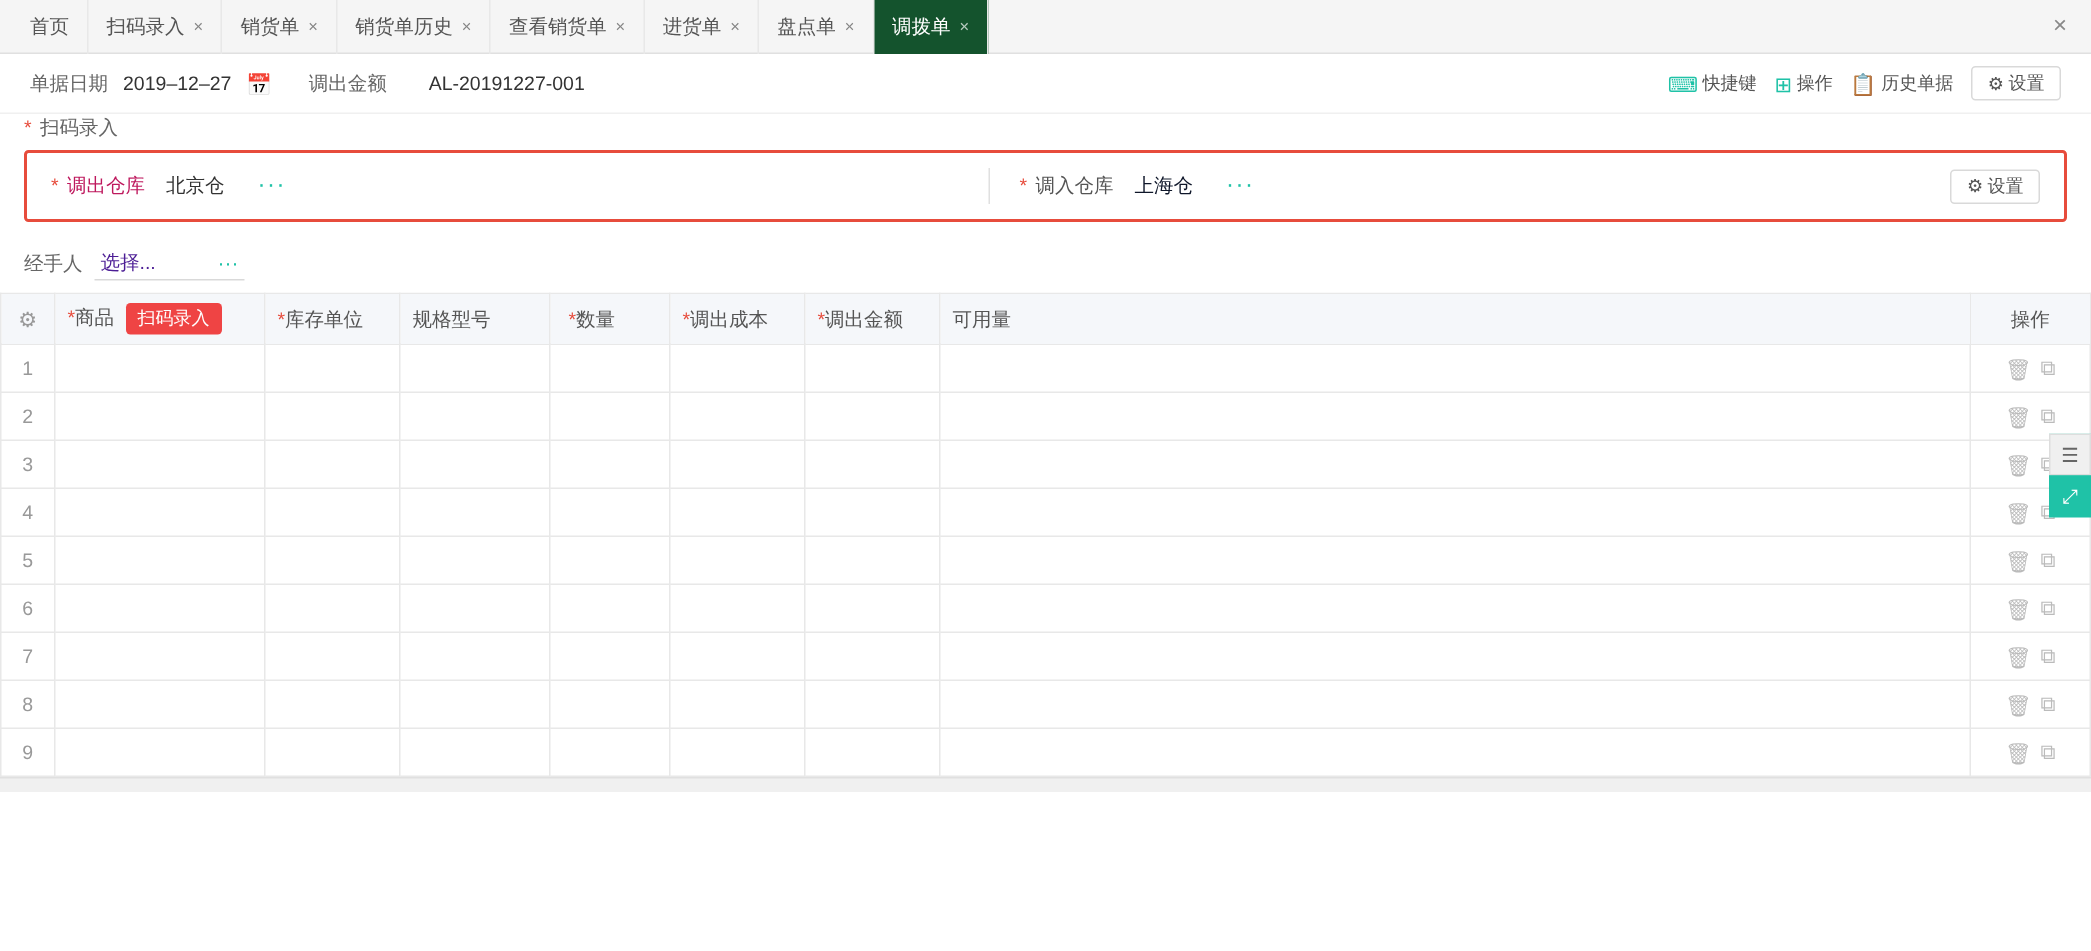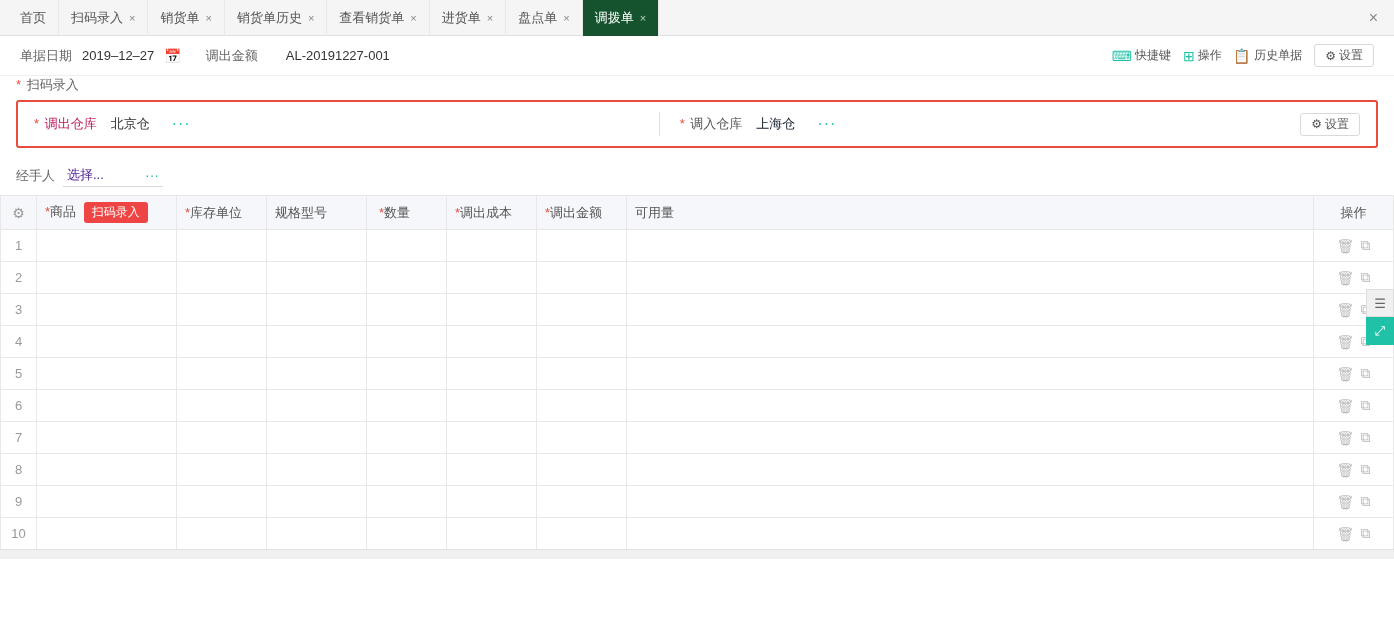--- a/index.html
+++ b/index.html
@@ -399,36 +399,20 @@
         <td></td>
         <td></td>
         <td></td>
         <td>
           <div class="action-icons">
             <span class="del-icon">🗑</span>
             <span class="copy-icon">⧉</span>
           </div>
         </td>
       </tr>
-      <tr>
-        <td class="row-num">10</td>
-        <td></td>
-        <td></td>
-        <td></td>
-        <td></td>
-        <td></td>
-        <td></td>
-        <td></td>
-        <td>
-          <div class="action-icons">
-            <span class="del-icon">🗑</span>
-            <span class="copy-icon">⧉</span>
-          </div>
-        </td>
-      </tr>
 
     </tbody>
   </table>
 </div>
 
 <div class="bottom-scroll"></div>
 
 <div class="right-float">
   <div class="right-float-btn">
     <span>☰</span>

